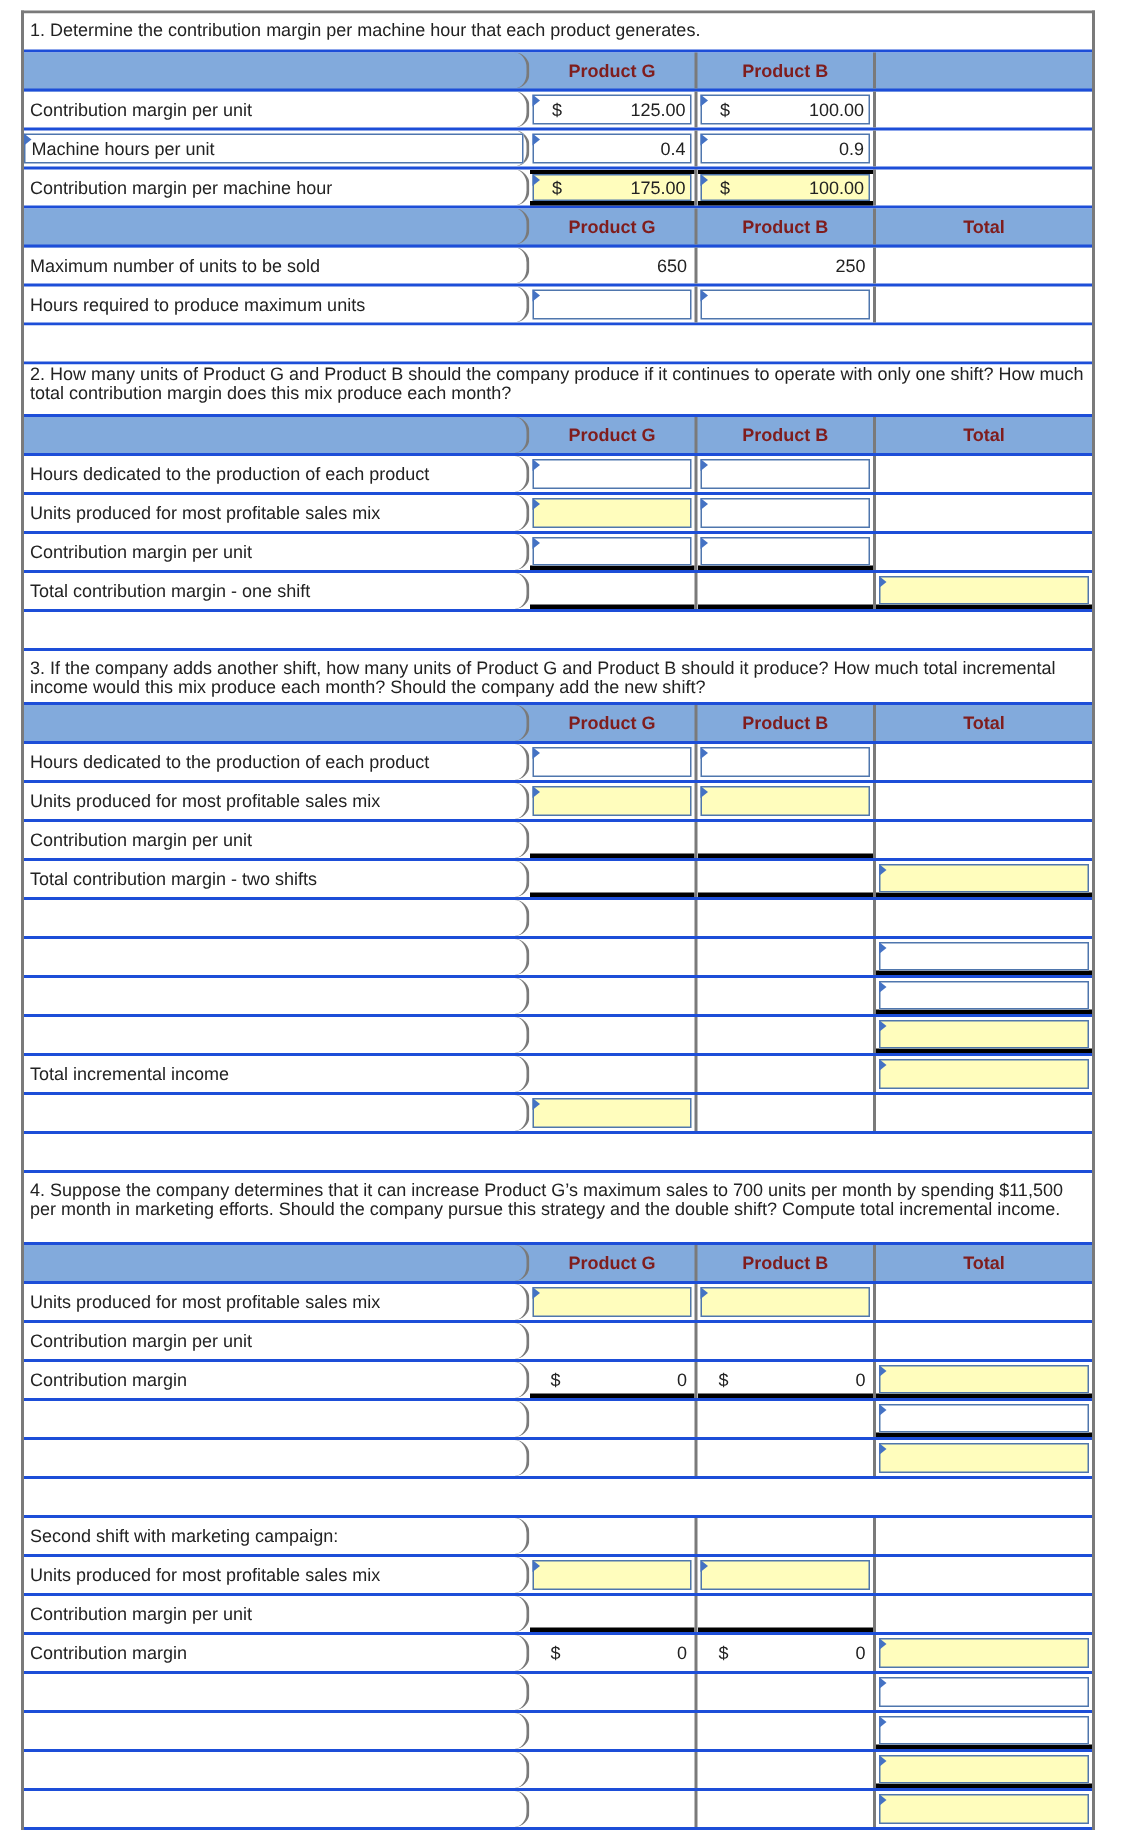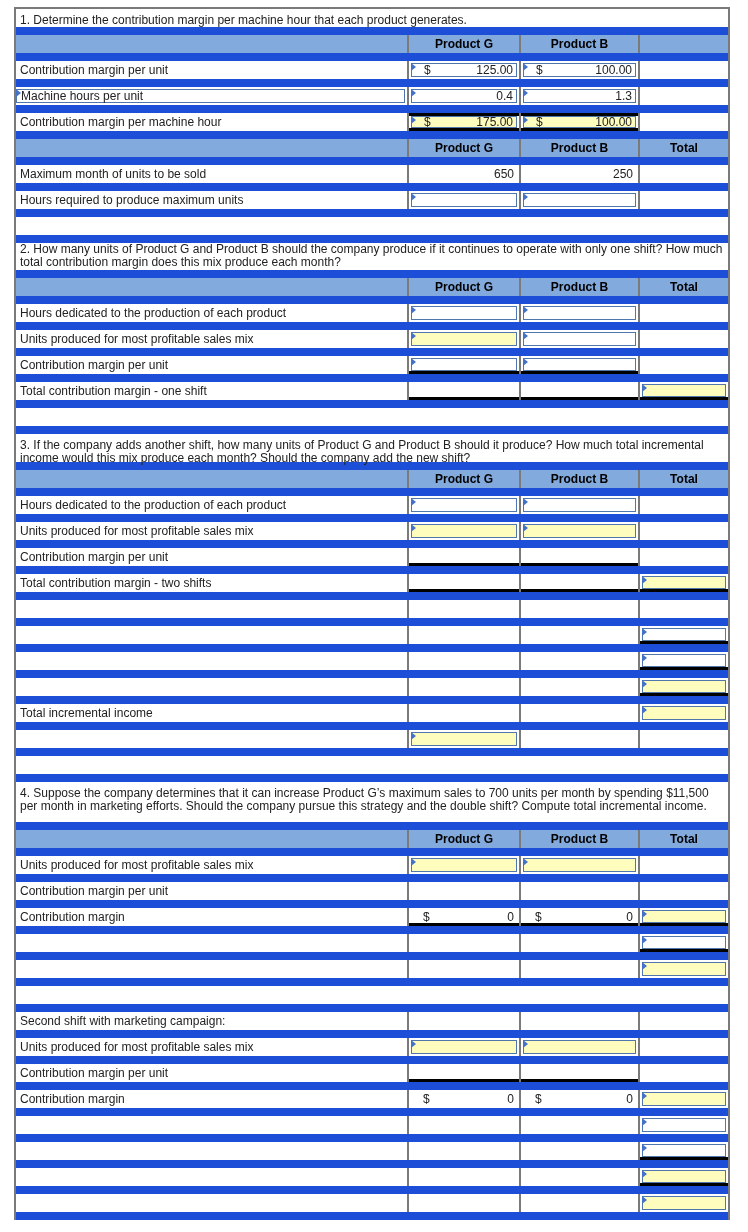--- a/index.html
+++ b/index.html
@@ -1,28 +1,28 @@
 <!DOCTYPE html>
 <html><head>
 <meta charset="utf-8">
 <style>
   html, body { margin: 0; padding: 0; background: #ffffff; }
   body { width: 748px; height: 1232px; position: relative; font-family: "Liberation Sans", sans-serif; font-size: 12px; color: #222; overflow: hidden; }
   #sheet { position: absolute; left: 14px; top: 7px; width: 712px; border-left: 2px solid #7a7a7a; border-right: 2px solid #7a7a7a; border-top: 2px solid #7a7a7a; }
-  .row { position: relative; display: flex; border-bottom: 8px solid #1d4ed8; box-sizing: border-box; }
+  .row { position: relative; display: flex; border-bottom: 2px solid #1d4ed8; box-sizing: border-box; }
   .row.h24 { height: 26px; }
   .row.q { background: #fff; }
   .cell { box-sizing: border-box; position: relative; border-right: 2px solid #7a7a7a; height: 100%; }
   .cell:last-child { border-right: none; }
-  .c-label { width: 393px; padding-left: 4px; display: flex; align-items: center; }
+  .c-label { width: 337px; padding-left: 4px; display: flex; align-items: center; border-radius: 10px; }
   .c-g { width: 112px; }
   .c-b { width: 119px; }
   .c-t { flex: 1; }
   .hdr { background: #82aadc; }
-  .hdr .cell { display: flex; align-items: center; justify-content: center; font-weight: bold; color: #000000; font-size: 12px; }
+  .hdr .cell { display: flex; align-items: center; justify-content: center; font-weight: bold; color: #7f1d1d; font-size: 12px; }
   .qtext { padding: 4px 4px 3px 4px; line-height: 13px; font-size: 12px; }
   .inp { position: absolute; left: 2px; right: 2px; top: 2px; bottom: 2px; border: 1px solid #4f76ad; background: #fff; box-sizing: border-box; display: flex; align-items: center; justify-content: space-between; padding: 0 3px 0 12px; }
   .inp.yellow { background: #fffdbd; }
   .inp::before { content: ""; position: absolute; left: -1px; top: -1px; width: 0; height: 0; border-top: 4px solid transparent; border-bottom: 4px solid transparent; border-left: 5px solid #4472c4; }
   .val { position: absolute; left: 2px; right: 2px; top: 0; bottom: 0; display: flex; align-items: center; justify-content: space-between; padding: 0 3px 0 12px; }
   .dollar { margin-right: auto; }
   .num { margin-left: auto; text-align: right; }
   .bb { box-shadow: inset 0 -3px 0 #000; }
   .btb { box-shadow: inset 0 3px 0 #000, inset 0 -3px 0 #000; }
 </style>
@@ -62,21 +62,21 @@
           <span>Machine hours per unit</span>
         </div>
       </div>
     <div class="cell c-g">
         <div class="inp">
           <span class="num">0.4</span>
         </div>
       </div>
     <div class="cell c-b">
         <div class="inp">
-          <span class="num">1.3</span>
+          <span class="num">0.9</span>
         </div>
       </div>
     <div class="cell c-t"></div>
   </div>
   <div class="row h24">
     <div class="cell c-label">Contribution margin per machine hour</div>
     <div class="cell c-g btb">
         <div class="inp yellow" style="top:3px;bottom:3px;">
           <span class="dollar">$</span>
           <span class="num">175.00</span>
@@ -90,21 +90,21 @@
       </div>
     <div class="cell c-t"></div>
   </div>
   <div class="row hdr h24">
     <div class="cell c-label"></div>
     <div class="cell c-g">Product G</div>
     <div class="cell c-b">Product B</div>
     <div class="cell c-t">Total</div>
   </div>
   <div class="row h24">
-    <div class="cell c-label">Maximum month of units to be sold</div>
+    <div class="cell c-label">Maximum number of units to be sold</div>
     <div class="cell c-g">
         <div class="val">
           <span class="num">650</span>
         </div>
       </div>
     <div class="cell c-b">
         <div class="val">
           <span class="num">250</span>
         </div>
       </div>

